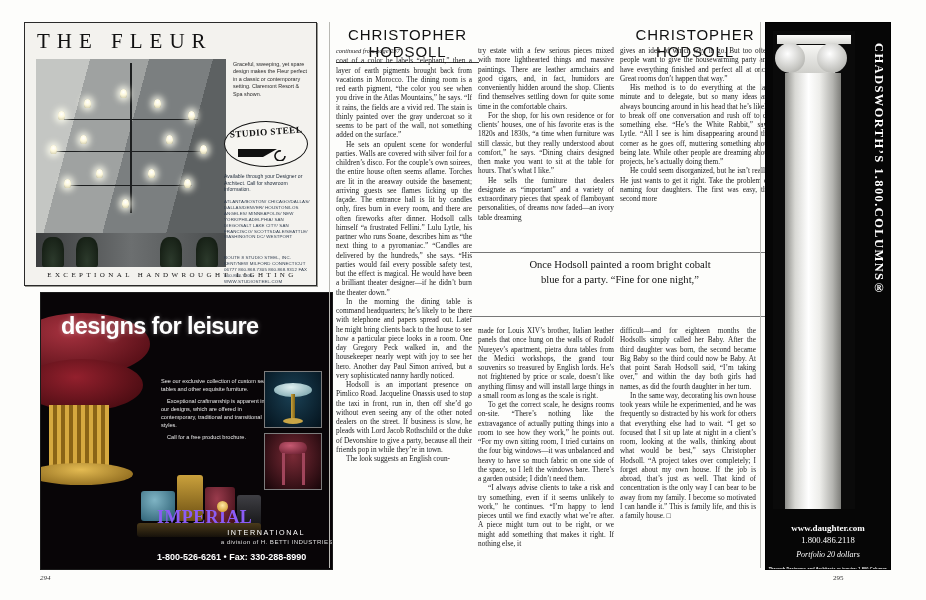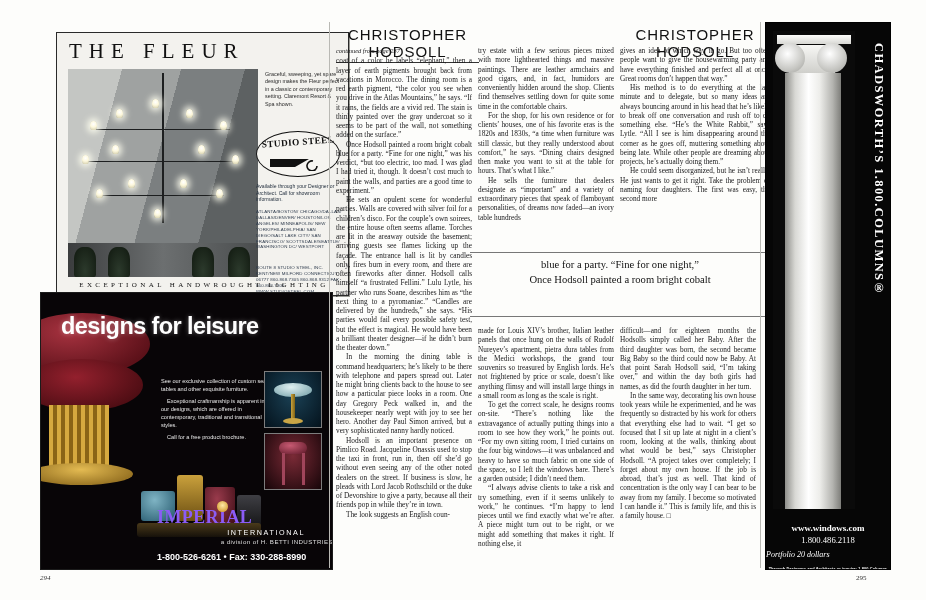--- a/index.html
+++ b/index.html
@@ -14,23 +14,23 @@
   .body-txt{font-size:7.3px;line-height:9.25px;
             font-family:"Liberation Serif",serif;color:#18181a;}
   .hdr{position:absolute;font-family:Liberation Sans, sans-serif;
        letter-spacing:.9px;font-size:15px;color:#111;text-align:center;}
   .hdr .rule{border-bottom:1px solid #333;padding-bottom:2px;}
   .pgno{position:absolute;font-size:7px;color:#333;
         font-family:"Liberation Serif",serif;}
   .contfrom{font-style:italic;font-size:6.4px;margin-bottom:1px;}
 
   
-  .ad-fleur{position:absolute;left:56px;top:22px;width:291px;height:262px;
+  .ad-fleur{position:absolute;left:24px;top:22px;width:291px;height:262px;
             background:#f3f2ee;border:1px solid #2a2a2a;
-            box-shadow:1px 1px 0 #9a9a94;margin-top:10px;}
+            box-shadow:1px 1px 0 #9a9a94;}
   .fleur-title{position:absolute;left:12px;top:6px;width:250px;
      font-size:21px;letter-spacing:7px;font-family:"Liberation Serif",serif;
      color:#111;font-weight:400;}
   .fleur-photo{position:absolute;left:11px;top:36px;width:190px;height:208px;
      background:linear-gradient(160deg,#b9bcbb 0%,#8d9090 28%,#6e7273 55%,#55595b 100%);
      overflow:hidden;}
   .fp-wall{position:absolute;inset:0;
      background:linear-gradient(105deg,#c4c6c3 0 22%,#9fa2a1 22% 46%,#7b7f80 46% 72%,#5d6162 72% 100%);}
   .fp-chand{position:absolute;left:50%;top:4px;width:2px;height:150px;
      background:#1d1f20;transform:translateX(-50%);}
@@ -135,21 +135,21 @@
   .cc-shaft{position:absolute;left:12px;top:42px;width:56px;height:436px;
      background:linear-gradient(90deg,#8e8e8a 0%,#d8d8d4 18%,#ffffff 42%,#ededea 62%,#b4b4b0 85%,#7e7e7a 100%);}
   .cc-vert{position:absolute;right:4px;top:20px;
      font-family:"Liberation Serif",serif;font-weight:700;
      font-size:12.5px;letter-spacing:1.4px;color:#fff;
      writing-mode:vertical-rl;}
   .cc-web{position:absolute;left:0;top:500px;width:100%;text-align:center;
      font-family:"Liberation Serif",serif;font-weight:700;font-size:9px;color:#fff;}
   .cc-tel{position:absolute;left:0;top:512px;width:100%;text-align:center;
      font-family:"Liberation Serif",serif;font-size:8.6px;color:#fff;}
-  .cc-port{position:absolute;left:0;top:527px;width:100%;text-align:left;
+  .cc-port{position:absolute;left:0;top:527px;width:100%;text-align:center;
      font-family:"Liberation Serif",serif;font-style:italic;font-size:8px;color:#fff;}
   .cc-foot{position:absolute;left:0;top:543px;width:100%;text-align:center;
      font-family:"Liberation Sans",sans-serif;font-weight:700;font-size:3.9px;
      color:#fff;letter-spacing:.1px;}
 </style>
 </head>
 <body>
 
 <div class="page">
 
@@ -252,43 +252,42 @@
   <div class="hdr" style="left:336px;top:26px;width:143px;">
     <div class="rule">CHRISTOPHER HODSOLL</div>
   </div>
   <div class="hdr" style="left:620px;top:26px;width:150px;">
     <div>CHRISTOPHER HODSOLL</div>
   </div>
 
   <div class="col body-txt" style="left:336px;top:46px;width:136px;">
     <div class="contfrom">continued from page 237</div>
     <p class="noind">coat of a color he labels “elephant,” then a layer of earth pigments brought back from vacations in Morocco. The dining room is a red earth pigment, “the color you see when you drive in the Atlas Mountains,” he says. “If it rains, the fields are a vivid red. The stain is thinly painted over the gray undercoat so it seems to be part of the wall, not something added on the surface.”</p>
-    <p>Once Hodsoll painted a room bright cobalt blue for a party. “Fine for one night,” was his verdict, “but too electric, too mad. I was glad I had tried it, though. It doesn’t cost much to paint the walls, and parties are a good time to experiment.”</p>
     <p>He sets an opulent scene for wonderful parties. Walls are covered with silver foil for a children’s disco. For the couple’s own soirees, the entire house often seems aflame. Torches are lit in the areaway outside the basement; arriving guests see flames licking up the façade. The entrance hall is lit by candles only, fires burn in every room, and there are often fireworks after dinner. Hodsoll calls himself “a frustrated Fellini.” Lulu Lytle, his partner who runs Soane, describes him as “the next thing to a pyromaniac.” “Candles are delivered by the hundreds,” she says. “His parties would fail every possible safety test, but the effect is magical. He would have been a brilliant theater designer—if he didn’t burn the theater down.”</p>
     <p>In the morning the dining table is command headquarters; he’s likely to be there with telephone and papers spread out. Later he might bring clients back to the house to see how a particular piece looks in a room. One day Gregory Peck walked in, and the housekeeper nearly wept with joy to see her hero. Another day Paul Simon arrived, but a very sophisticated nanny hardly noticed.</p>
     <p>Hodsoll is an important presence on Pimlico Road. Jacqueline Onassis used to stop the taxi in front, run in, then off she’d go without even seeing any of the other noted dealers on the street. If business is slow, he pleads with Lord Jacob Rothschild or the duke of Devonshire to give a party, because all their friends pop in while they’re in town.</p>
     <p>The look suggests an English coun-</p>
   </div>
 
   <div class="col body-txt" style="left:478px;top:46px;width:136px;">
     <p class="noind">try estate with a few serious pieces mixed with more lighthearted things and massive paintings. There are leather armchairs and good cigars, and, in fact, humidors are conveniently hidden around the shop. Clients find themselves settling down for quite some time in the comfortable chairs.</p>
     <p>For the shop, for his own residence or for clients’ houses, one of his favorite eras is the 1820s and 1830s, “a time when furniture was still classic, but they really understood about comfort,” he says. “Dining chairs designed then make you want to sit at the table for hours. That’s what I like.”</p>
-    <p>He sells the furniture that dealers designate as “important” and a variety of extraordinary pieces that speak of flamboyant personalities, of dreams now faded—an ivory table hundreds</p>
+    <p>He sells the furniture that dealers designate as “important” and a variety of extraordinary pieces that speak of flamboyant personalities, of dreams now faded—an ivory table dreaming</p>
   </div>
 
   <div class="col body-txt" style="left:620px;top:46px;width:150px;">
     <p class="noind">gives an idea of which way to go. But too often people want to give the housewarming party and have everything finished and perfect all at once. Great rooms don’t happen that way.”</p>
     <p>His method is to do everything at the last minute and to delegate, but so many ideas are always bouncing around in his head that he’s likely to break off one conversation and rush off to do something else. “He’s the White Rabbit,” says Lytle. “All I see is him disappearing around the corner as he goes off, muttering something about being late. While other people are dreaming about projects, he’s actually doing them.”</p>
     <p>He could seem disorganized, but he isn’t really. He just wants to get it right. Take the problem of naming four daughters. The first was easy, the second more</p>
   </div>
 
   <div class="pq-rule" style="top:252px;"></div>
   <div class="pullq">
+    <div>Once Hodsoll painted a room bright cobalt</div>
     <div>blue for a party. “Fine for one night,”</div>
-    <div>Once Hodsoll painted a room bright cobalt</div>
   </div>
   <div class="pq-rule" style="top:316px;"></div>
 
   <div class="col body-txt" style="left:478px;top:326px;width:136px;">
     <p class="noind">made for Louis XIV’s brother, Italian leather panels that once hung on the walls of Rudolf Nureyev’s apartment, pietra dura tables from the Medici workshops, the grand tour souvenirs so treasured by English lords. He’s not frightened by price or scale, doesn’t like anything flimsy and will install large things in a small room as long as the scale is right.</p>
     <p>To get the correct scale, he designs rooms on-site. “There’s nothing like the extravagance of actually putting things into a room to see how they work,” he points out. “For my own sitting room, I tried curtains on the four big windows—it was unbalanced and heavy to have so much fabric on one side of the space, so I left the windows bare. There’s a garden outside; I didn’t need them.</p>
     <p>“I always advise clients to take a risk and try something, even if it seems unlikely to work,” he continues. “I’m happy to lend pieces until we find exactly what we’re after. A piece might turn out to be right, or we might add something that makes it right. If nothing else, it</p>
   </div>
 
   <div class="col body-txt" style="left:620px;top:326px;width:136px;">
@@ -301,22 +300,22 @@
 
   <div class="ad-col">
     <div class="cc-photo">
       <div class="cap-abacus"></div>
       <div class="cap-mid"></div>
       <div class="cap-volute vl"></div>
       <div class="cap-volute vr"></div>
       <div class="cc-shaft"></div>
     </div>
     <div class="cc-vert">CHADSWORTH’S 1.800.COLUMNS®</div>
-    <div class="cc-web">www.windows.com</div>
+    <div class="cc-web">www.daughter.com</div>
     <div class="cc-tel">1.800.486.2118</div>
     <div class="cc-port">Portfolio 20 dollars</div>
     <div class="cc-foot">Through Designers and Architects or inquire: 1.800.Columns</div>
   </div>
 
   <div class="pgno" style="left:40px;top:574px;font-style:italic;">294</div>
-  <div class="pgno" style="left:856px;top:574px;">295</div>
+  <div class="pgno" style="left:833px;top:574px;">295</div>
 
 </div>
 
 </body></html>

